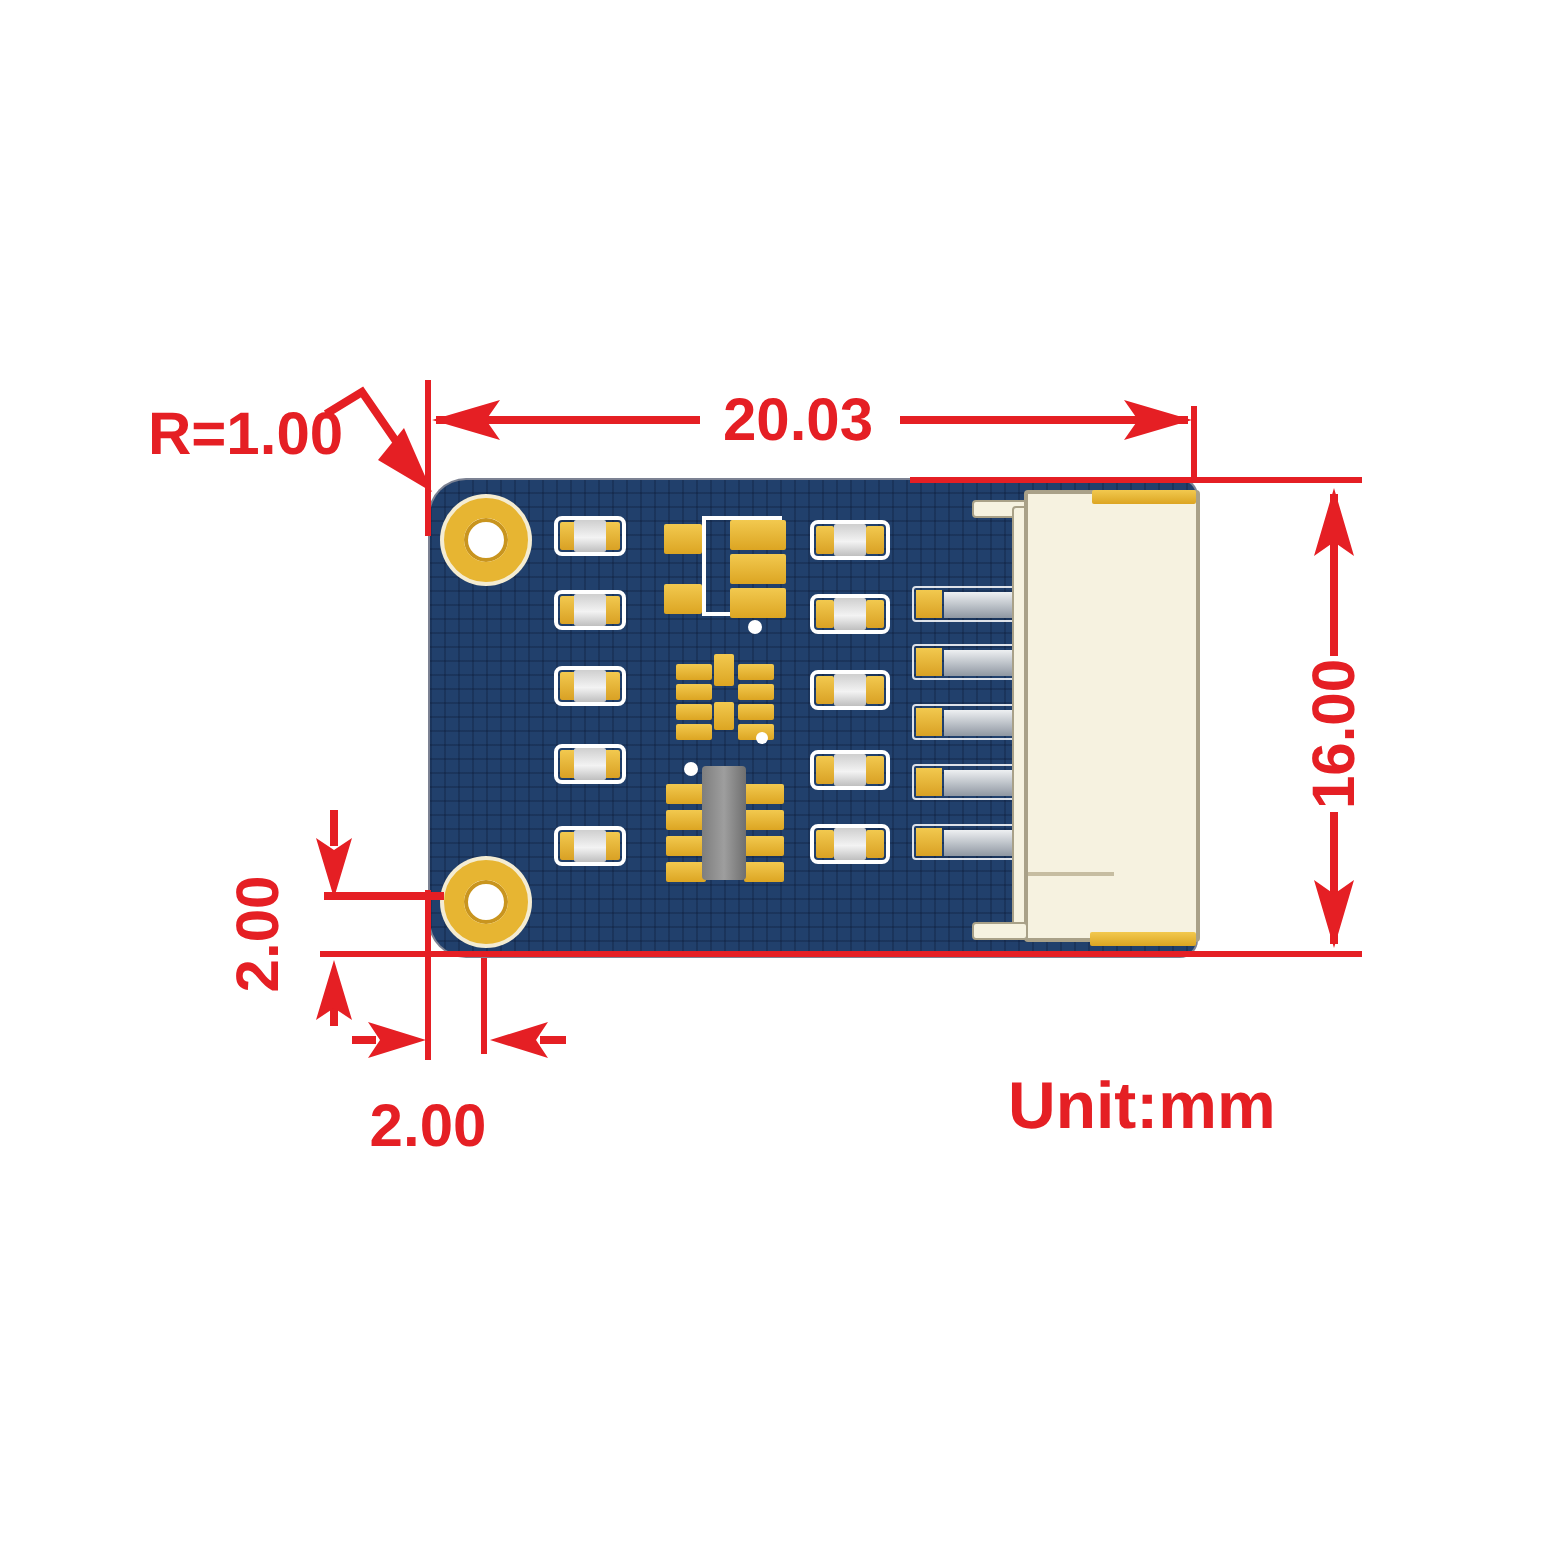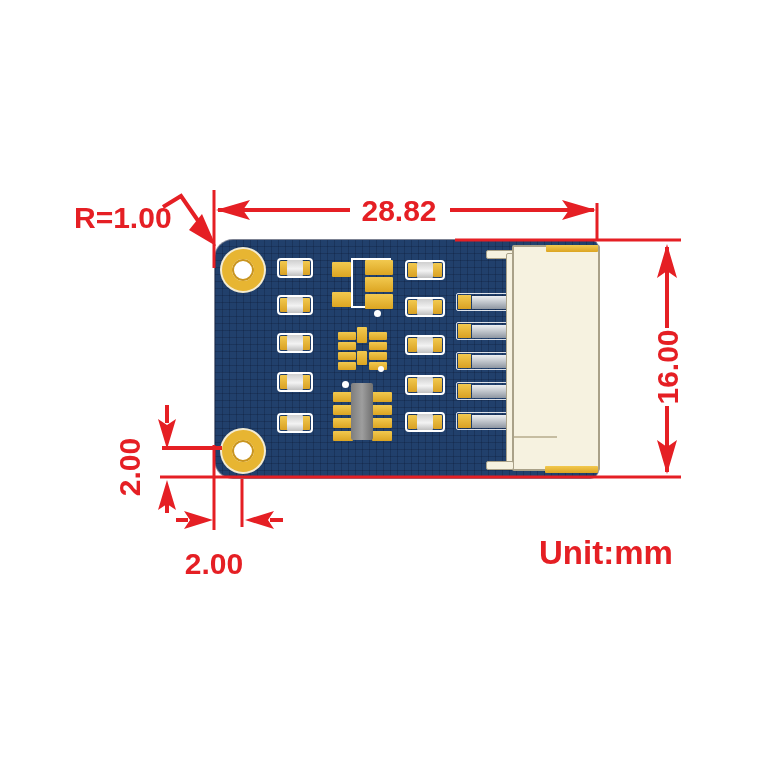--- a/index.html
+++ b/index.html
@@ -244,19 +244,19 @@
       <polygon points="667,474 657,440 667,447 677,440"></polygon>
       <polygon points="216,246 189,230 202,214"></polygon>
       <polygon points="167,449 158,419 167,425 176,419"></polygon>
       <polygon points="167,480 158,510 167,504 176,510"></polygon>
       <polygon points="213,520 184,511 190,520 184,529"></polygon>
       <polygon points="245,520 274,511 268,520 274,529"></polygon>
     </g>
   </svg>
 
   <div class="dim-label" style="left:50px;top:201px;margin-left:24px;">R=1.00</div>
-  <div class="dim-label center" style="left:349px;top:194px;width:100px;">28.82</div>
+  <div class="dim-label center" style="left:349px;top:194px;width:100px;">20.03</div>
   <div class="dim-label center rot" style="left:618px;top:352px;width:100px;height:30px;line-height:30px;">16.00</div>
   <div class="dim-label center rot" style="left:90px;top:453px;width:80px;height:28px;line-height:28px;">2.00</div>
   <div class="dim-label center" style="left:164px;top:547px;width:100px;">2.00</div>
-  <div class="dim-label unit-label" style="left:504px;top:534px;margin-left:35px;">Unit:mm</div>
+  <div class="dim-label unit-label" style="left:504px;top:534px;">Unit:mm</div>
 
 </div>
 
 </body></html>

